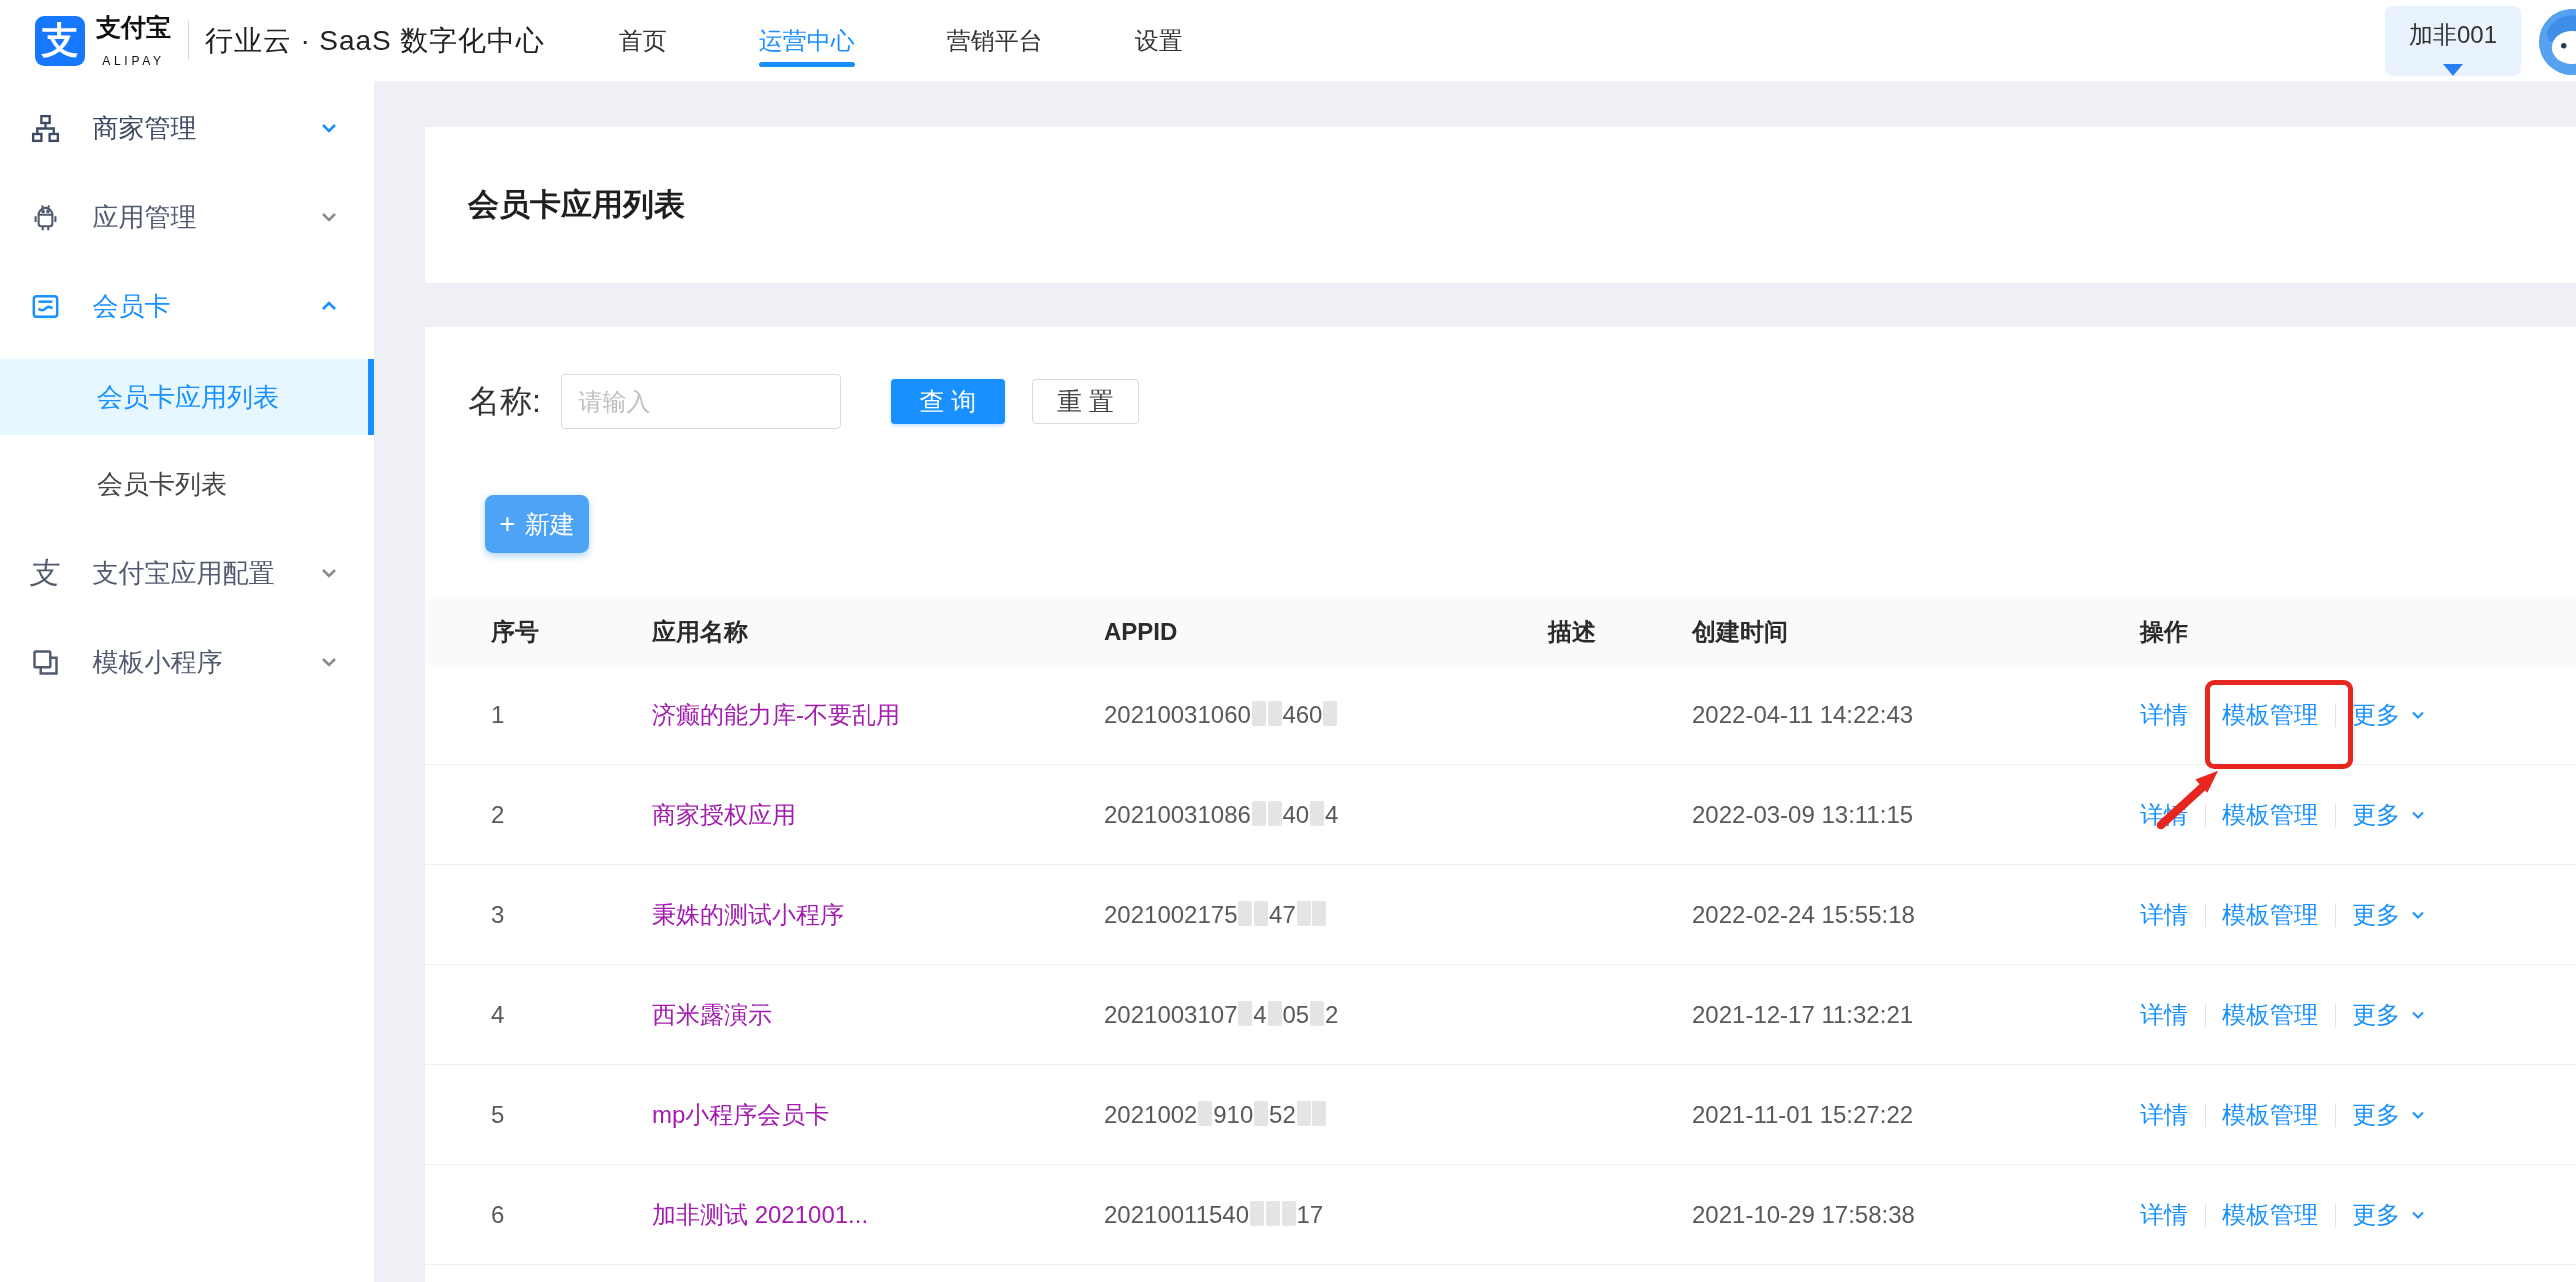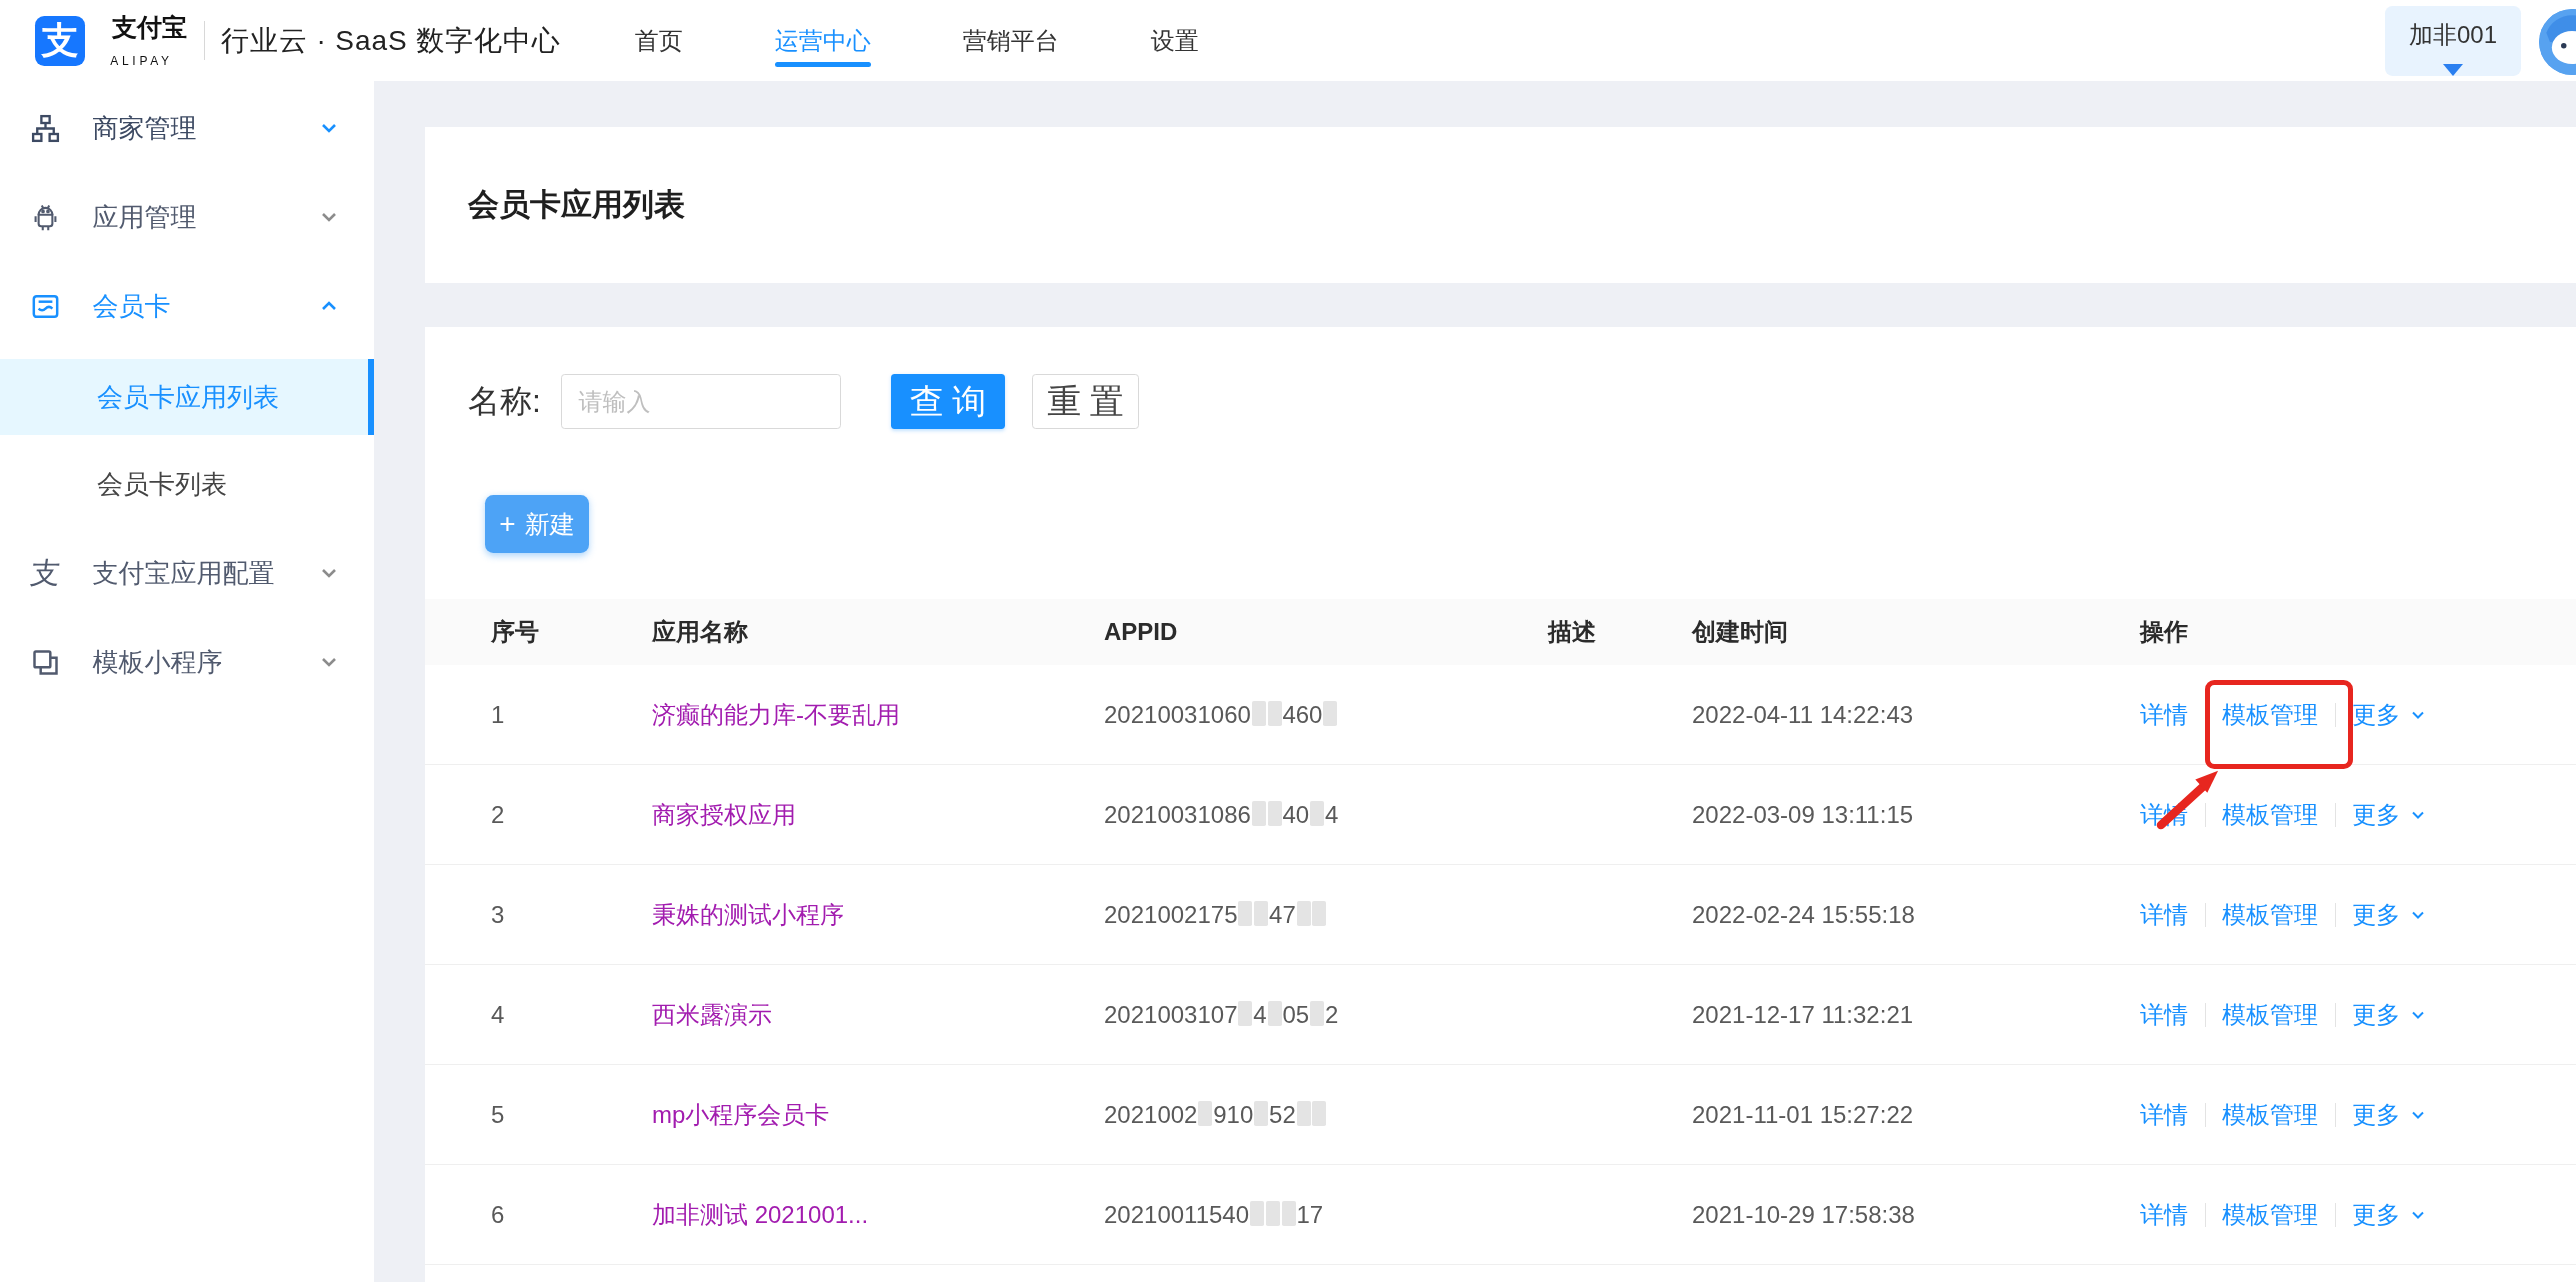--- a/index.html
+++ b/index.html
@@ -11,21 +11,21 @@
     width:2576px; height:1282px; overflow:hidden; position:relative;
     background:#eef0f5; font-family:"Liberation Sans","DejaVu Sans",sans-serif;
     color:#333;
   }
   
   .header{position:absolute; top:0; left:0; width:100%; height:81px; background:#fff;
     display:flex; align-items:center; padding-left:35px; z-index:5;}
   .logo-sq{width:50px; height:50px; border-radius:9.2px; background:#1677ff; color:#fff;
     font-size:37px; font-weight:bold; display:flex; align-items:center; justify-content:center;}
   .brand-txt{margin-left:11px; display:flex; flex-direction:column; align-items:center; line-height:1;}
-  .brand-cn{font-size:25px; font-weight:bold; color:#111;margin-left:16px;}
+  .brand-cn{font-size:25px; font-weight:bold; color:#111;}
   .brand-en{font-size:12px; letter-spacing:3.7px; color:#111; margin-top:15px;}
   .brand-divider{width:0.9px; height:39px; background:#d8d8d8; margin:0 16.6px;}
   .product-name{font-size:28px; color:#222; letter-spacing:0.9px;}
   .topnav{display:flex; margin-left:74px; height:81px;}
   .nav-item{position:relative; height:81px; display:flex; align-items:center;
     font-size:24px; color:#333; margin-right:92px; cursor:pointer;}
   .nav-item.active{color:var(--primary);}
   .nav-item.active::after{content:""; position:absolute; left:0; right:0; bottom:14px;
     height:5.5px; border-radius:2.8px; background:var(--primary);}
   .header-right{margin-left:auto; display:flex; align-items:center;}
@@ -61,22 +61,22 @@
   .content{position:absolute; top:81px; left:374px; right:0; bottom:0;}
   .title-card{margin:46px 0 0 51px; height:156px; background:#fff; padding:57px 0 0 43px;}
   .page-title{font-size:31px; font-weight:bold; color:#1f1f1f;}
   .main-card{margin:44px 0 0 51px; background:#fff; height:955px; position:relative;}
   .filter-row{display:flex; align-items:center; padding:47px 0 0 43px;}
   .filter-label{font-size:32px; color:#333; margin-right:20px;}
   .filter-input{width:280px; height:55px; border:0.9px solid #d9d9d9; border-radius:3.7px;
     font-size:24px; padding:0 16.6px; color:#333; outline:none;
     font-family:"Liberation Sans","DejaVu Sans",sans-serif;}
   .filter-input::placeholder{color:#bfbfbf;}
-  .btn{height:55px; border-radius:3.7px; font-size:34px; cursor:pointer;
-    font-family:Liberation Serif, serif;}
+  .btn{height:45px; border-radius:3.7px; font-size:25px; cursor:pointer;
+    font-family:Liberation Sans, sans-serif;}
   .btn-search{width:114px; margin-left:50px; background:var(--primary); color:#fff; border:none;
     box-shadow:0 1.8px 3.7px rgba(24,144,255,.25);}
   .btn-reset{width:107px; margin-left:27px; background:#fff; color:#444; border:0.9px solid #d9d9d9;}
   .create-btn{margin:66px 0 0 60px; width:104px; height:58px; border:none; border-radius:8.3px;
     background:var(--create-btn); color:#fff; font-size:25px; display:flex; align-items:center;
     justify-content:center; gap:9.2px; cursor:pointer; box-shadow:0 2.8px 7.4px rgba(77,163,246,.45);}
   .create-btn .plus{font-size:28px; line-height:1; font-weight:normal;}
   
   .table{margin-top:46px;}
   .thead,.trow{display:grid; grid-template-columns:161px 452px 444px 144px 448px 1fr;

